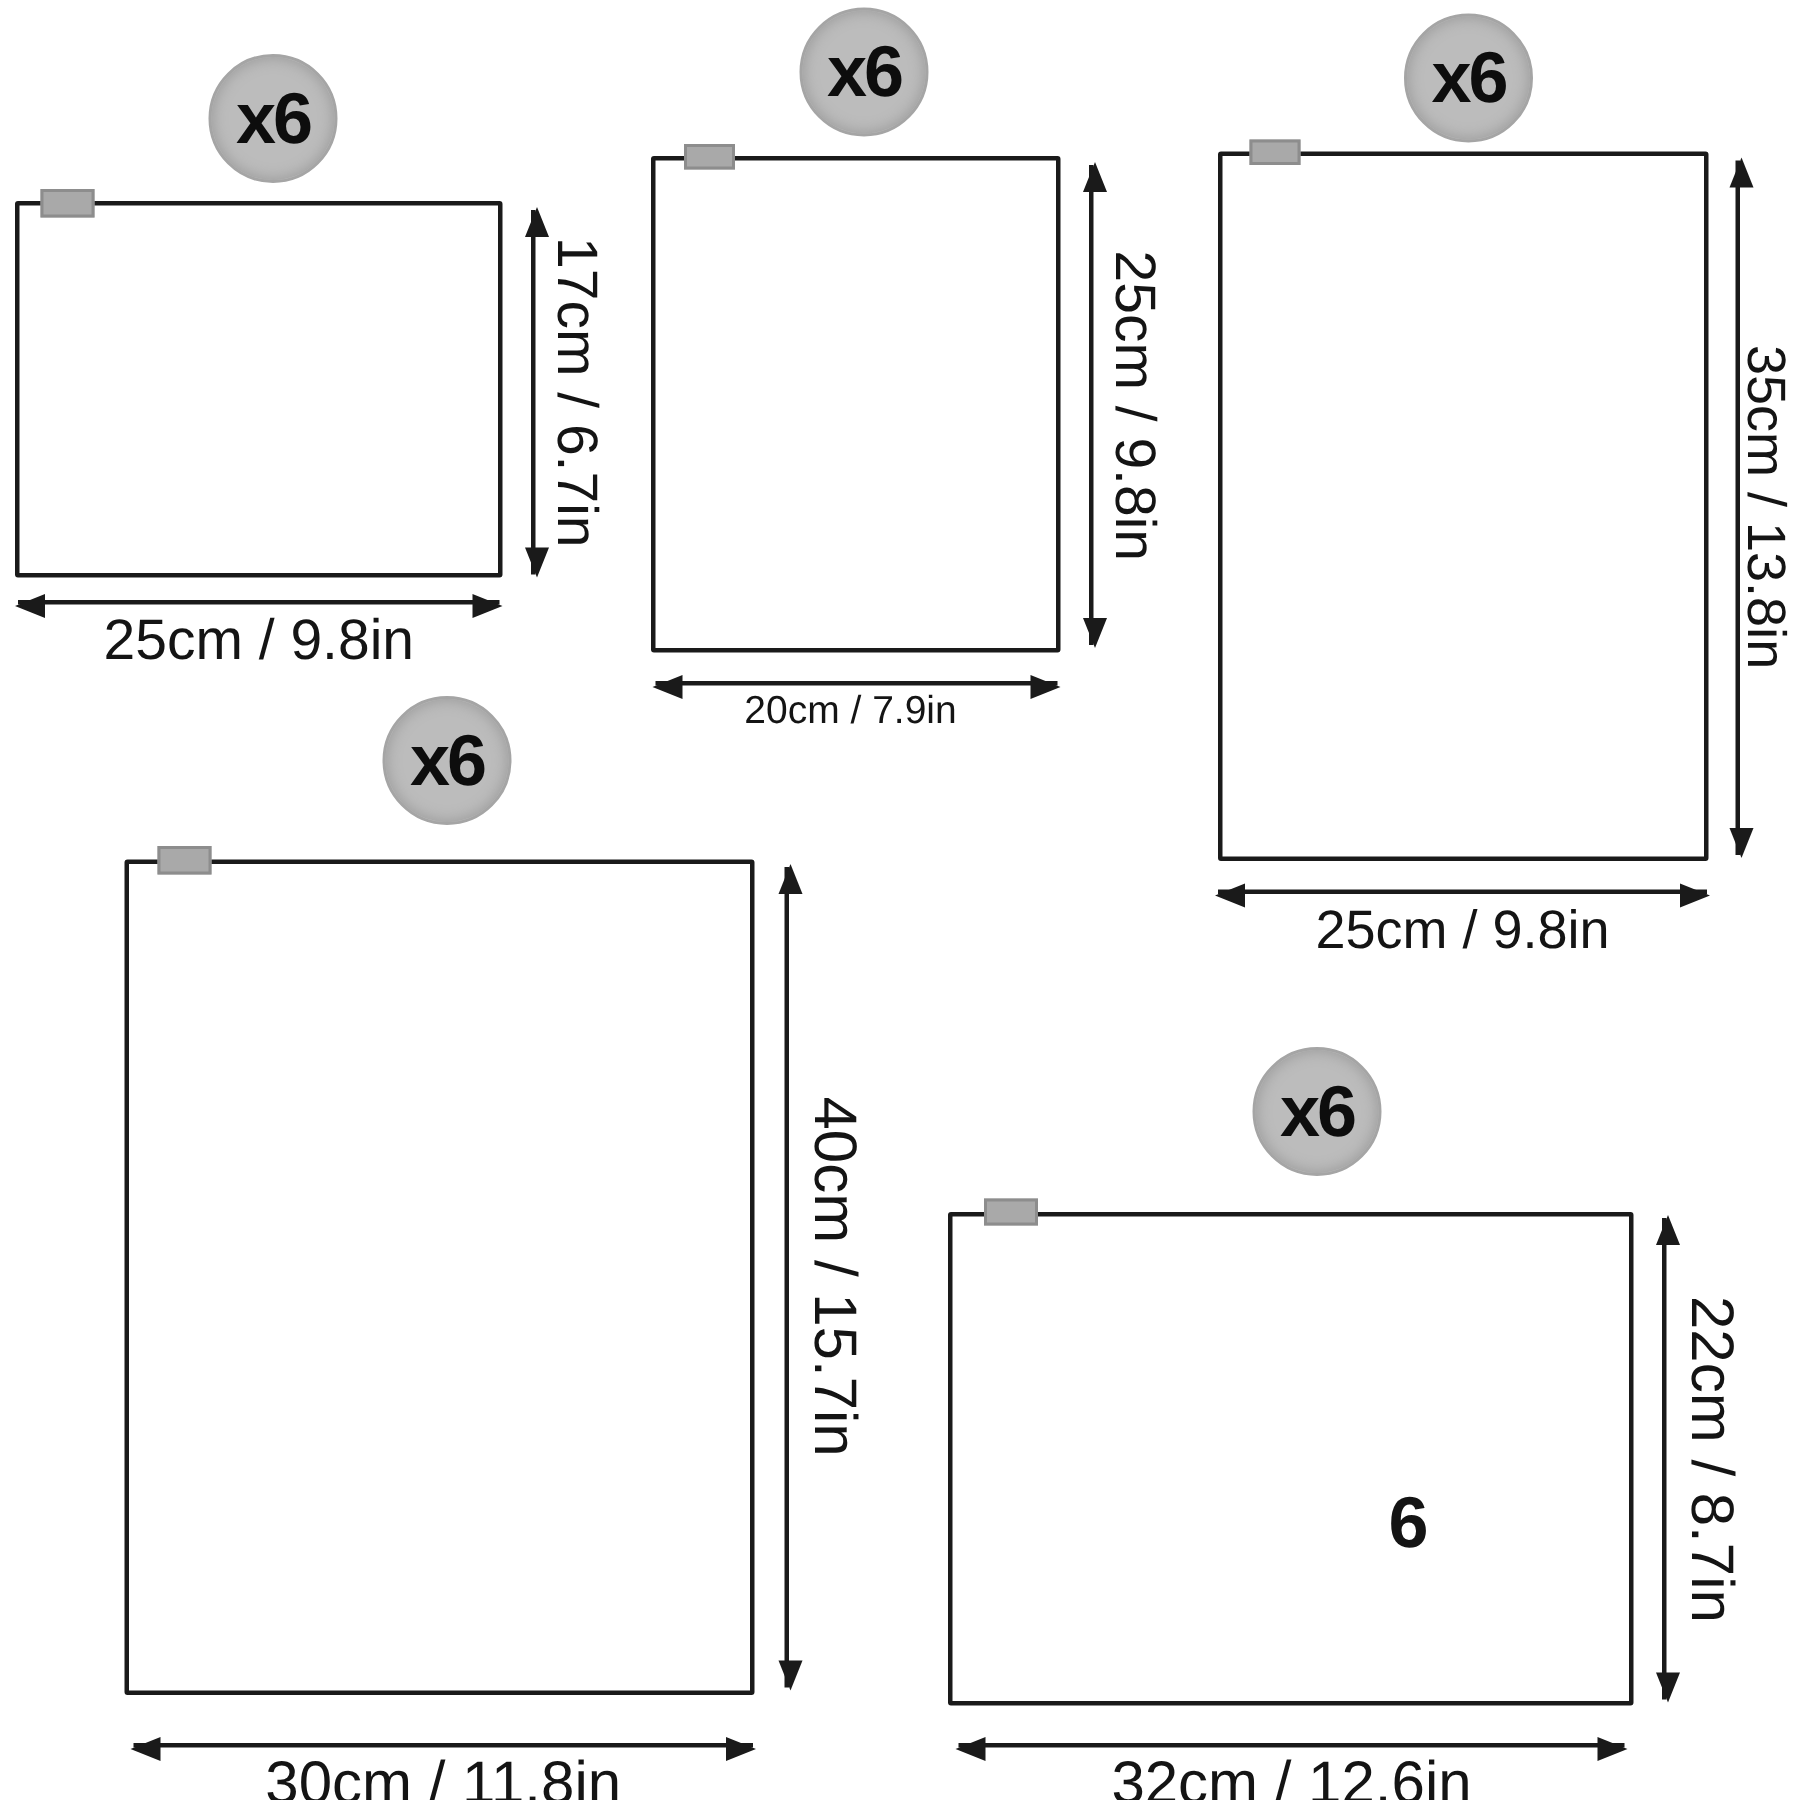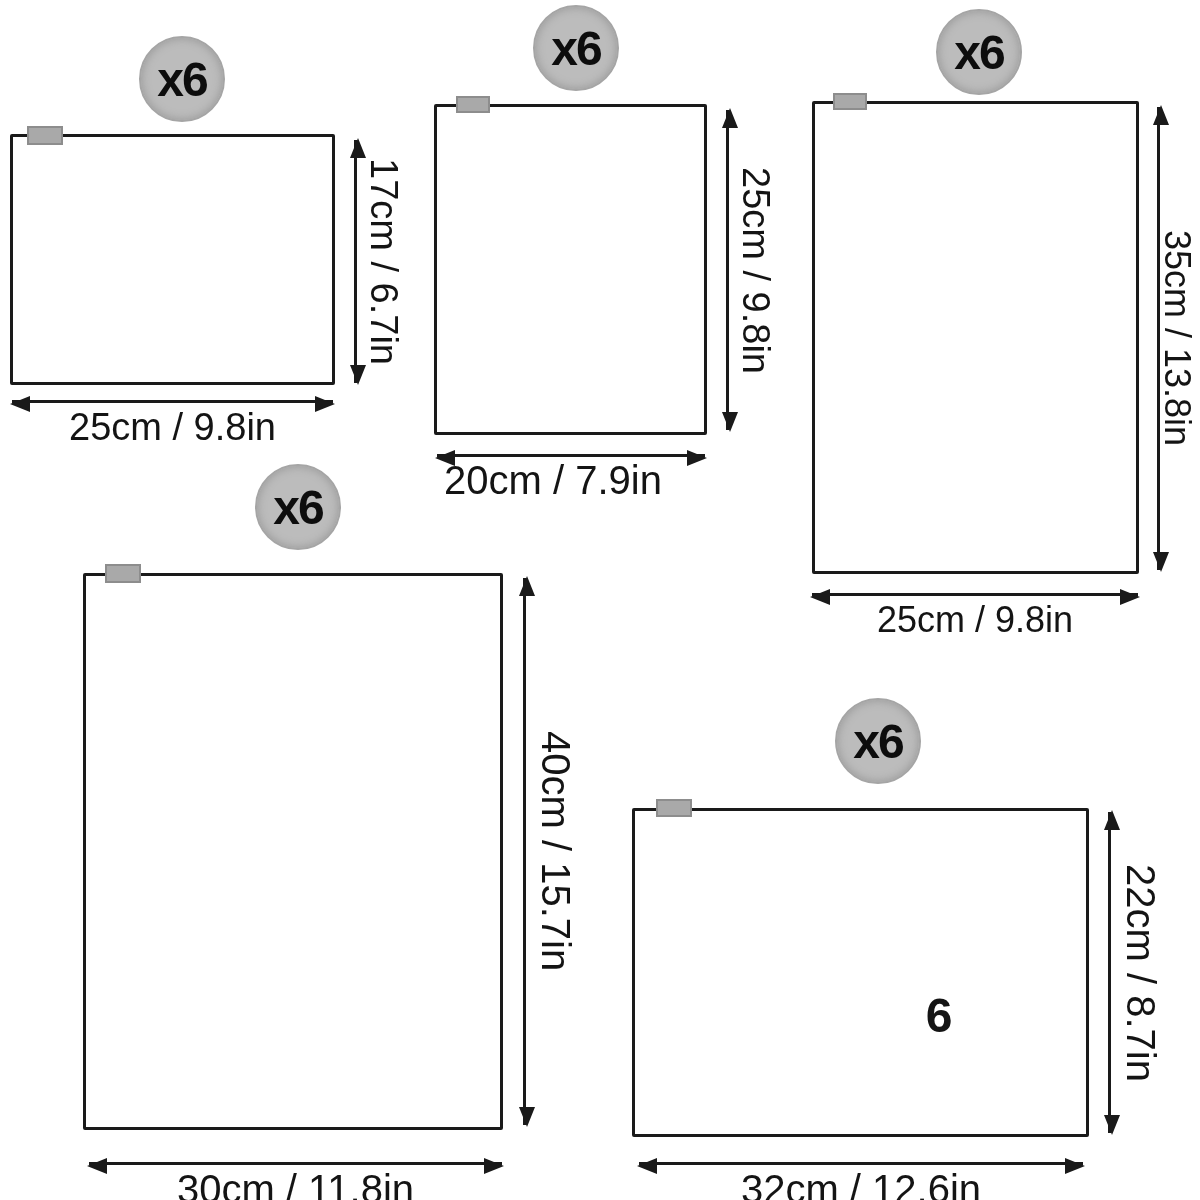--- a/index.html
+++ b/index.html
@@ -66,21 +66,21 @@
   .b5-harrow{left:639px;top:1162px;width:444px;}
   
   .vlabel{position:absolute;writing-mode:vertical-rl;text-align:center;white-space:nowrap;}
   .b1-vlabel{left:362px;top:140px;height:243px;font-size:38px;}
   .b2-vlabel{left:734px;top:110px;height:320px;font-size:38px;}
   .b3-vlabel{left:1156px;top:107px;height:463px;font-size:36px;}
   .b4-vlabel{left:533px;top:578px;height:547px;font-size:40px;}
   .b5-vlabel{left:1118px;top:812px;height:321px;font-size:40px;}
   .hlabel{position:absolute;text-align:center;white-space:nowrap;}
   .b1-hlabel{left:12px;top:406px;width:321px;font-size:38px;}
-  .b2-hlabel{left:419px;top:458px;width:268px;font-size:40px;}
+  .b2-hlabel{left:433px;top:458px;width:268px;font-size:26px;}
   .b3-hlabel{left:812px;top:599px;width:326px;font-size:36px;}
   .b4-hlabel{left:89px;top:1167px;width:413px;font-size:40px;}
   .b5-hlabel{left:639px;top:1167px;width:444px;font-size:40px;}
   
   .inner-count{position:absolute;left:899px;top:988px;width:80px;text-align:center;
     font-size:48px;font-weight:700;}
 </style>
 </head>
 <body>
 

